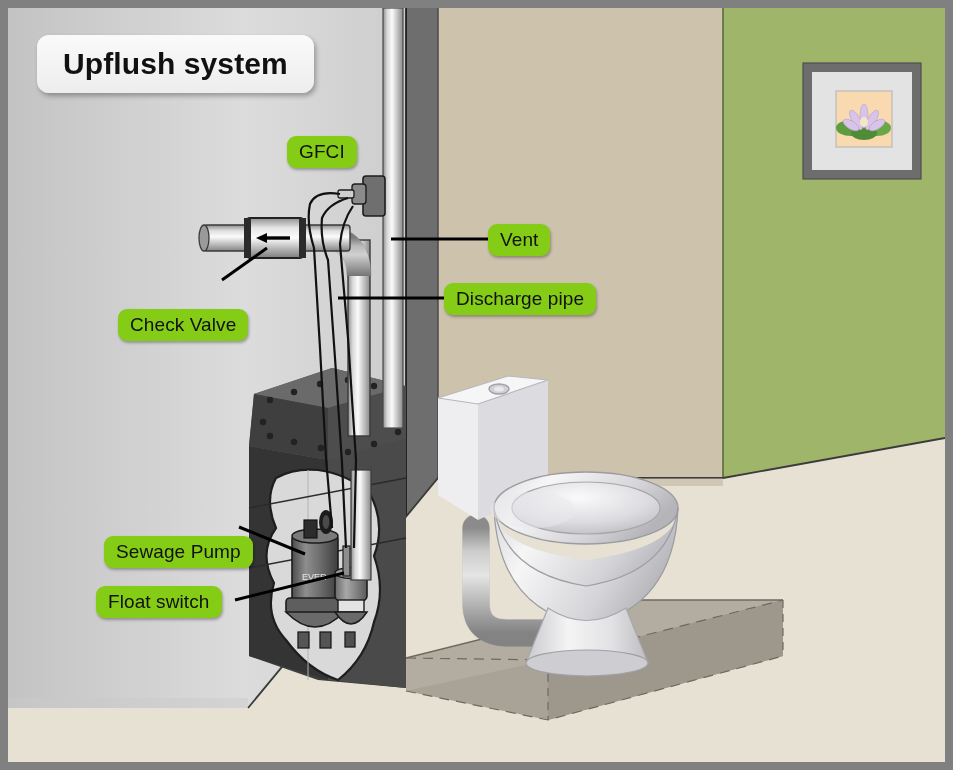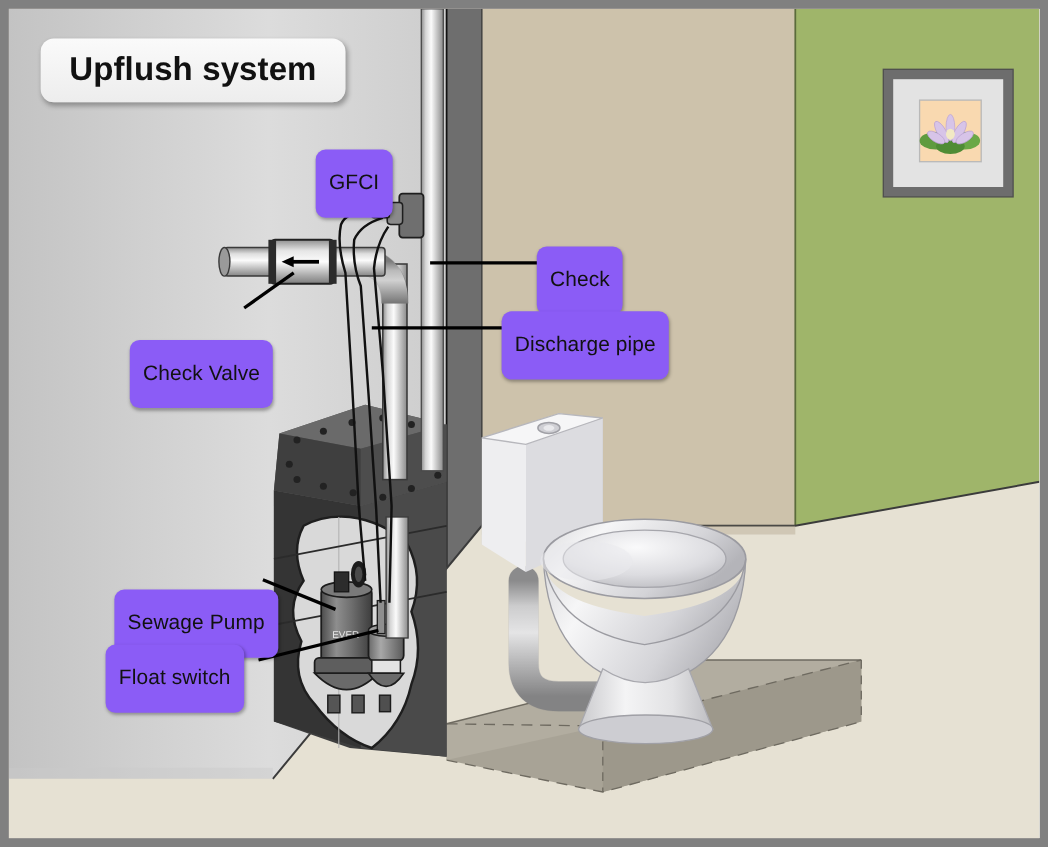--- a/index.html
+++ b/index.html
@@ -1,21 +1,21 @@
 <!DOCTYPE html>
 <html><head>
 <meta charset="utf-8">
 <style>
   html,body{margin:0;padding:0;background:#fff;}
   body{font-family:"Liberation Sans", sans-serif;}
   #stage{position:relative;width:953px;height:770px;overflow:hidden;background:#808080;}
   #frame{position:absolute;left:8px;top:8px;width:937px;height:754px;overflow:hidden;background:#ded8cb;
          box-shadow:inset 0 0 0 1px #ffffff;}
   svg{display:block;}
-  .lbl{position:absolute;background:#8b5cf6;border-radius:9px;padding:20px 12px;
+  .lbl{position:absolute;background:#84cc16;border-radius:9px;padding:5px 12px;
        font-size:19px;color:#111;white-space:nowrap;
        box-shadow:1px 2px 3px rgba(0,0,0,.30);letter-spacing:.1px;}
   .lbl.title{font-size:30px;font-weight:bold;padding:12px 26px;border-radius:12px;
        background:linear-gradient(#fafafa,#ededed);box-shadow:2px 3px 5px rgba(0,0,0,.30);}
 </style>
 </head>
 <body>
 
 <div id="stage">
 <div id="frame">
@@ -249,19 +249,19 @@
     <line x1="259" y1="240" x2="214" y2="272"></line>
     <line x1="231" y1="519" x2="297" y2="546"></line>
     <line x1="227" y1="592" x2="336" y2="565"></line>
   </g>
 </svg>
 
 <div class="lbl title" style="left:29px;top:27px;">Upflush system</div>
 
 <div class="lbl" style="left:279px;top:128px;">GFCI</div>
 <div class="lbl" style="left:110px;top:261px;margin-top:40px;">Check Valve</div>
-<div class="lbl" style="left:480px;top:216px;">Check</div>
-<div class="lbl" style="left:448px;top:275px;text-align:right;">Discharge pipe</div>
+<div class="lbl" style="left:480px;top:216px;">Vent</div>
+<div class="lbl" style="left:436px;top:275px;text-align:right;">Discharge pipe</div>
 <div class="lbl" style="left:96px;top:507px;margin-top:21px;">Sewage Pump</div>
 <div class="lbl" style="left:88px;top:578px;">Float switch</div>
 
 </div>
 </div>
 
 </body></html>

